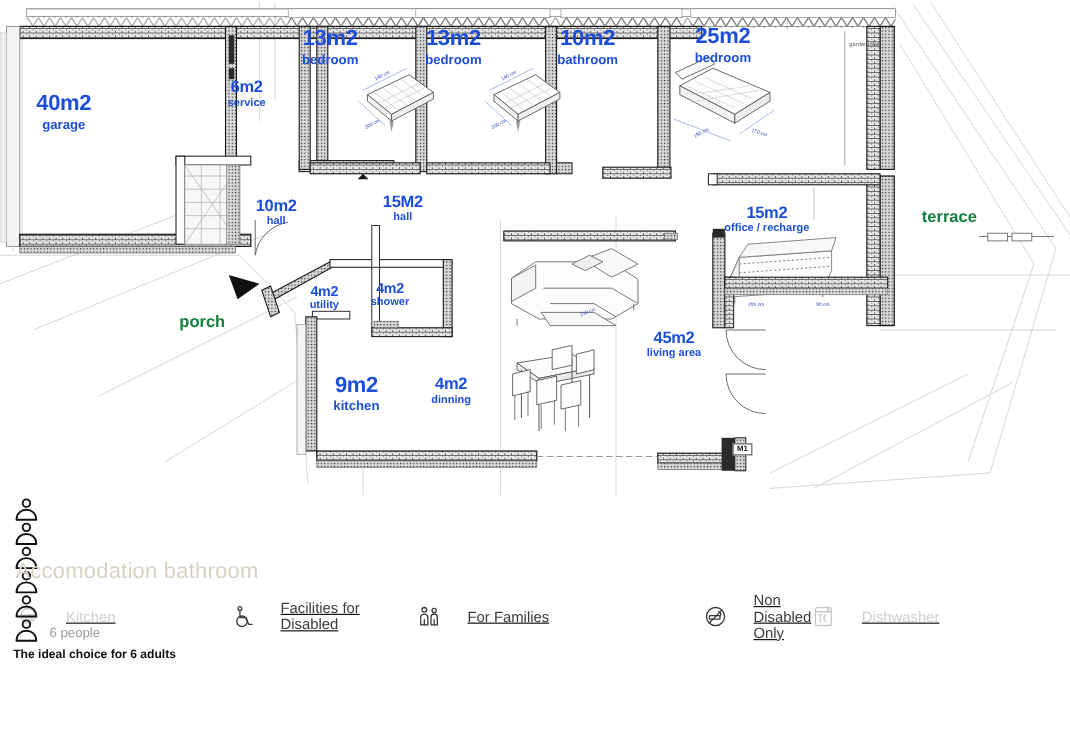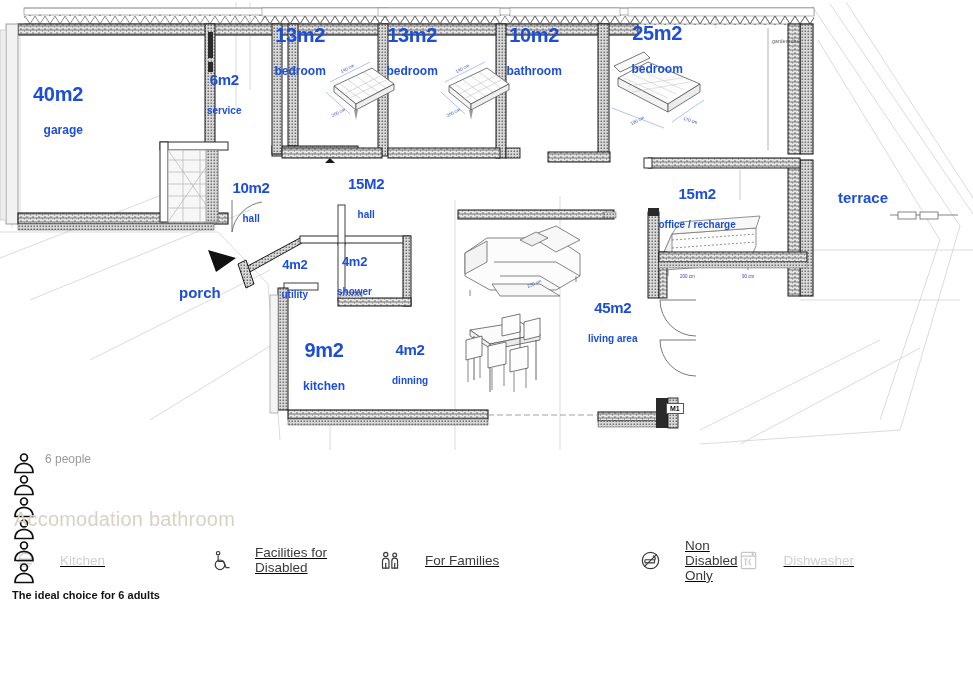--- a/index.html
+++ b/index.html
@@ -36,31 +36,31 @@
   .room-label .area {
     font-size: 20px;
     font-weight: bold;
     letter-spacing: -0.3px;
     display: block;
   }
   .room-label .rname {
     font-size: 12px;
     font-weight: bold;
     display: block;
-    margin-top: 18px;
+    margin-top: 1px;
   }
   .room-label.small .area { font-size: 15px; }
   .room-label.small .rname { font-size: 10px; }
   .room-label.tiny .area { font-size: 13px; }
   .room-label.tiny .rname { font-size: 10px; }
   .plain-label {
     position: absolute;
     font-size: 15px;
     font-weight: bold;
-    color: #1d4ed8;
+    color: #15803d;
     white-space: nowrap;
     pointer-events: none;
   }
   .micro-label {
     position: absolute;
     font-size: 5px;
     color: #555;
     white-space: nowrap;
     pointer-events: none;
     letter-spacing: .2px;
@@ -84,21 +84,21 @@
   }
 
   
   #guests {
     position: absolute;
     left: 12px; top: 452px;
     display: flex;
     flex-direction: column;
     gap: 2px;
   }
-  #guests-row { display: flex; gap: 1px; }
+  #guests-row { display: flex; align-items: flex-end; gap: 1px; }
   .person-icon { width: 24px; height: 22px; display: block; }
   #guest-count {
     font-size: 12px;
     color: #9a9a9a;
     margin-left: 8px;
     padding-bottom: 2px;
   }
   #guest-tagline {
     font-size: 11px;
     font-weight: bold;
@@ -448,21 +448,21 @@
         <rect x="898" y="212" width="18" height="7" fill="#fff"></rect>
         <rect x="920" y="212" width="18" height="7" fill="#fff"></rect>
         <line x1="916" y1="215" x2="920" y2="215"></line>
         <line x1="938" y1="215" x2="958" y2="215"></line>
         <line x1="890" y1="215" x2="898" y2="215"></line>
       </g>
     </svg>
   </div>
 
   <div id="plan-text-layer">
-      <div class="room-label" style="left: 33px; top: 84px; text-align: right;">
+      <div class="room-label" style="left: 33px; top: 84px;">
         <span class="area">40m2</span>
         <span class="rname">garage</span>
       </div>
       <div class="room-label small" style="left: 207px; top: 72px;">
         <span class="area">6m2</span>
         <span class="rname">service</span>
       </div>
       <div class="room-label" style="left: 274.5px; top: 25px;">
         <span class="area">13m2</span>
         <span class="rname">bedroom</span>
@@ -504,21 +504,21 @@
         <span class="rname">living area</span>
       </div>
       <div class="room-label" style="left: 303px; top: 340px;">
         <span class="area">9m2</span>
         <span class="rname">kitchen</span>
       </div>
       <div class="room-label small" style="left: 392px; top: 342px;">
         <span class="area">4m2</span>
         <span class="rname">dinning</span>
       </div>
-      <div class="plain-label" style="left: 163px; top: 284px; margin-left: 16px;">porch</div>
+      <div class="plain-label" style="left: 163px; top: 284px;">porch</div>
       <div class="plain-label" style="left: 838px; top: 189px;">terrace</div>
       <div class="micro-label" style="left: 772px; top: 38px;">gardenrobe</div>
       <div class="box-label" style="left: 666px; top: 403px;">M1</div>
       <div class="dim-label" style="left: 340px; top: 66px; transform: rotate(-27deg);">140 cm</div>
       <div class="dim-label" style="left: 331px; top: 110px; transform: rotate(-27deg);">200 cm</div>
       <div class="dim-label" style="left: 455px; top: 66px; transform: rotate(-27deg);">140 cm</div>
       <div class="dim-label" style="left: 446px; top: 110px; transform: rotate(-27deg);">200 cm</div>
       <div class="dim-label" style="left: 630px; top: 118px; transform: rotate(-27deg);">190 cm</div>
       <div class="dim-label" style="left: 683px; top: 118px; transform: rotate(18deg);">170 cm</div>
       <div class="dim-label" style="left: 527px; top: 281px; transform: rotate(-22deg);">230 cm</div>

